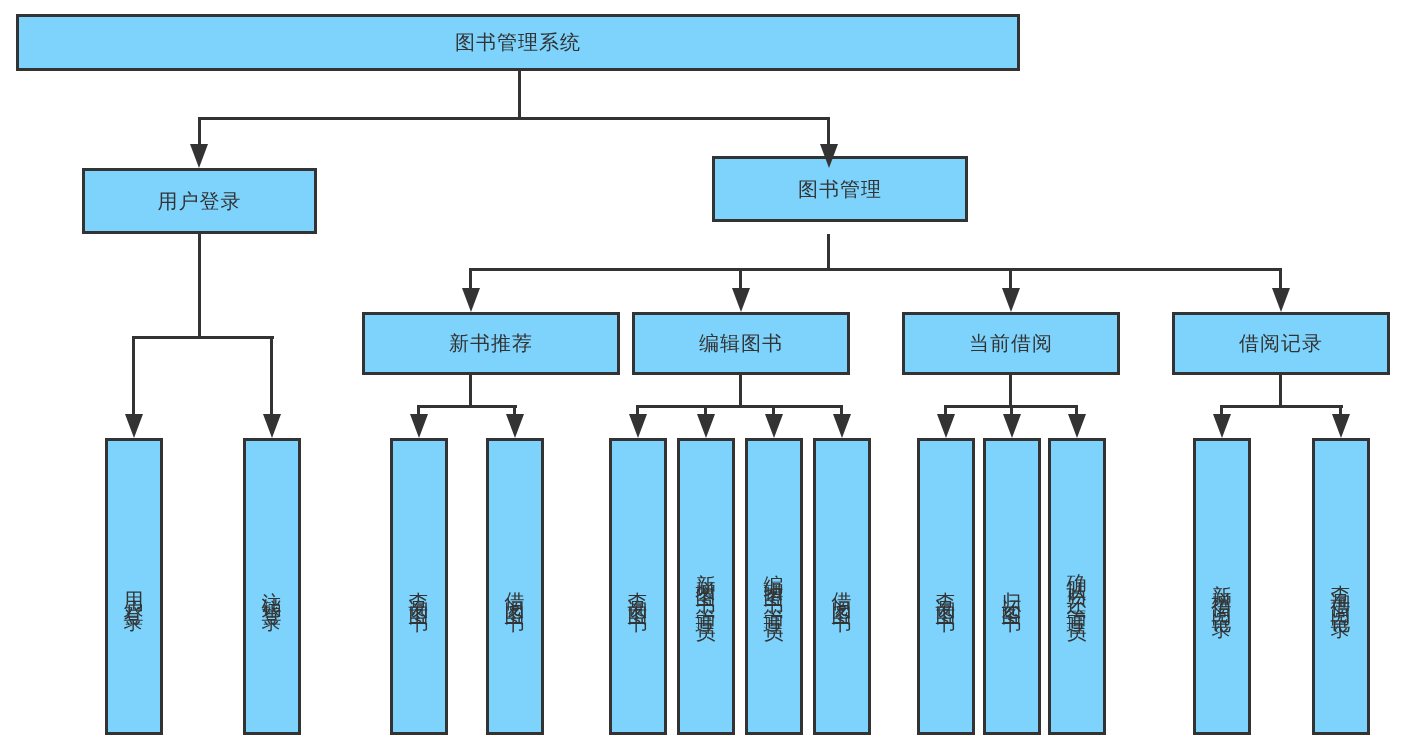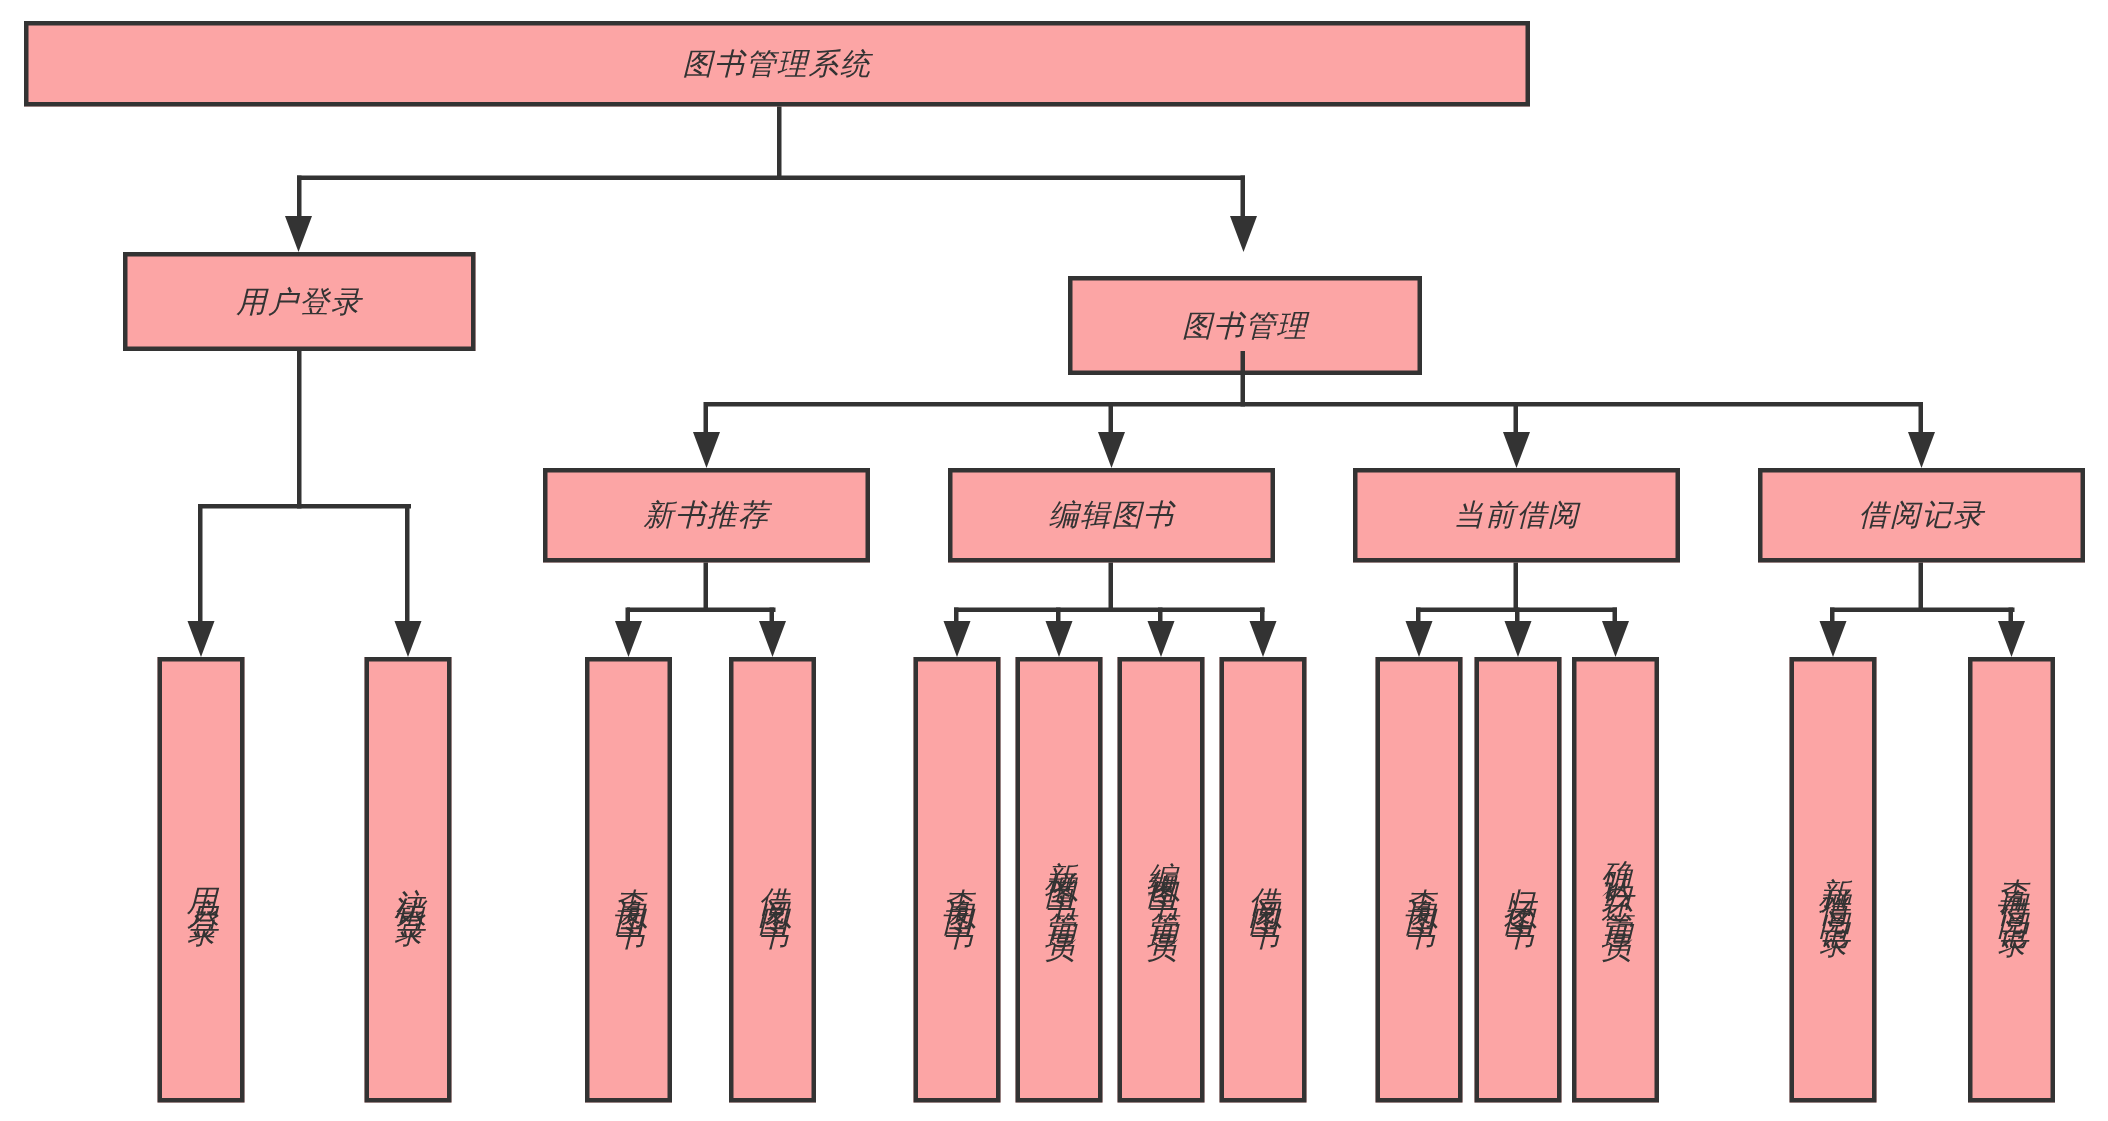--- a/index.html
+++ b/index.html
@@ -8,28 +8,27 @@
     width:1405px;height:747px;
     background:#ffffff;
     font-family:"Liberation Sans","DejaVu Sans",sans-serif;
     color:#333333;
     overflow:hidden;
   }
   .node{
     position:absolute;
     box-sizing:border-box;
     border:3px solid #333333;
-    background:#fca5a5;
+    background:#7dd3fc;
     display:flex;
     align-items:center;
     justify-content:center;
     font-size:20px;
     letter-spacing:1px;
     color:#333333;
-    font-style:italic;
   }
   .vnode{
     writing-mode:vertical-rl;
     text-orientation:mixed;
     letter-spacing:7px;
     line-height:1;
     font-size:20px;
     text-align:center;
     padding-top:6px;
   }
@@ -53,23 +52,23 @@
 </style>
 </head>
 <body>
 
 <div id="canvas">
 
   <div class="node" style="left:16px;top:14px;width:1004px;height:57px;">图书管理系统</div>
 
   <div class="node" style="left:82px;top:168px;width:235px;height:66px;">用户登录</div>
 
-  <div class="node" style="left:712px;top:184px;width:236px;height:66px;">图书管理</div>
+  <div class="node" style="left:712px;top:156px;width:256px;height:66px;">图书管理</div>
 
-  <div class="node" style="left:362px;top:312px;width:218px;height:63px;">新书推荐</div>
+  <div class="node" style="left:362px;top:312px;width:258px;height:63px;">新书推荐</div>
 
   <div class="node" style="left:632px;top:312px;width:218px;height:63px;">编辑图书</div>
 
   <div class="node" style="left:902px;top:312px;width:218px;height:63px;">当前借阅</div>
 
   <div class="node" style="left:1172px;top:312px;width:218px;height:63px;">借阅记录</div>
 
   <div class="node vnode" style="left:105px;top:438px;width:58px;height:297px;">用户登录</div>
 
   <div class="node vnode" style="left:243px;top:438px;width:58px;height:297px;">注销登录</div>

